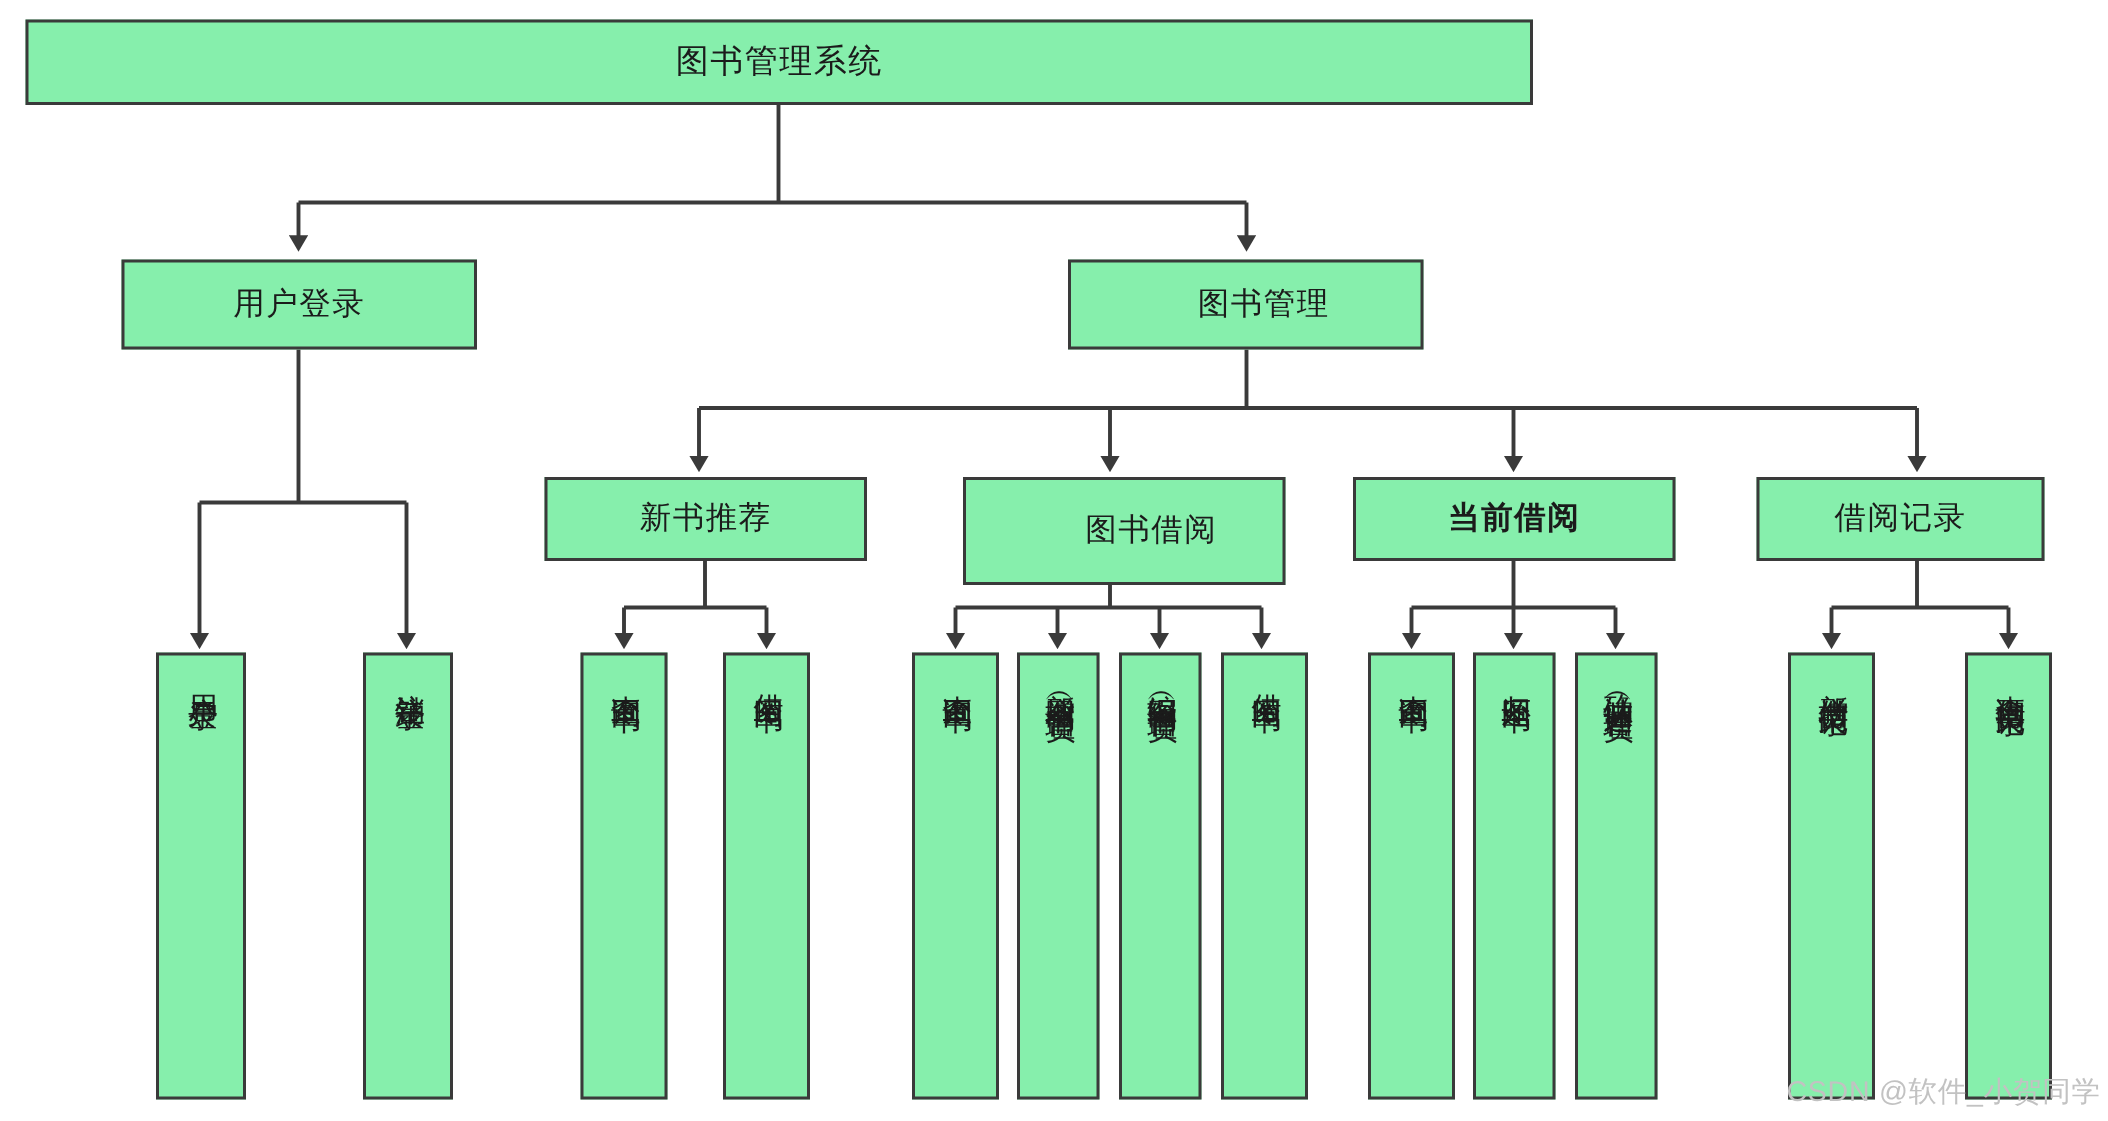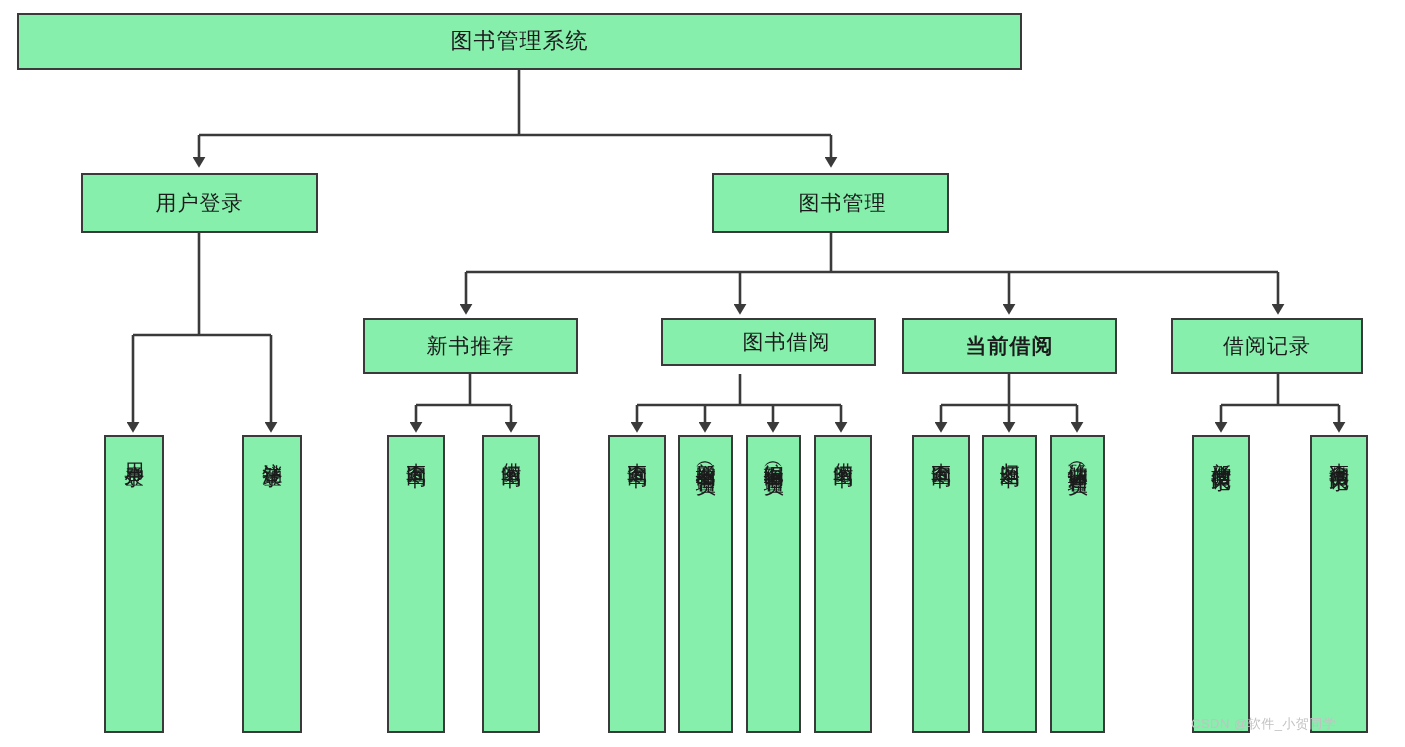--- a/index.html
+++ b/index.html
@@ -52,21 +52,21 @@
     writing-mode: vertical-rl;
     text-orientation: upright;
     font-size: 20px;
     line-height: 1.18;
     letter-spacing: 2px;
     color: #1b1b1b;
     white-space: nowrap;
   }
   .watermark {
     position: absolute;
-    font-size: 13px;
+    font-size: 19px;
     color: #c2c2c2;
     letter-spacing: 0.5px;
     white-space: nowrap;
     z-index: 3;
   }
 </style>
 </head>
 <body>
 
 <div id="canvas">
@@ -130,21 +130,21 @@
   </div>
 
   <div class="node h" style="left:712px; top:173px; width:237px; height:60px;padding-left:24px;">
     <span>图书管理</span>
   </div>
 
   <div class="node h" style="left:363px; top:318px; width:215px; height:56px;">
     <span>新书推荐</span>
   </div>
 
-  <div class="node h" style="left:661px; top:318px; width:215px; height:48px;padding-left:36px;">
+  <div class="node h" style="left:642px; top:318px; width:215px; height:72px;padding-left:36px;">
     <span>图书借阅</span>
   </div>
 
   <div class="node h" style="left:902px; top:318px; width:215px; height:56px;font-weight:bold;">
     <span>当前借阅</span>
   </div>
 
   <div class="node h" style="left:1171px; top:318px; width:192px; height:56px;">
     <span>借阅记录</span>
   </div>

